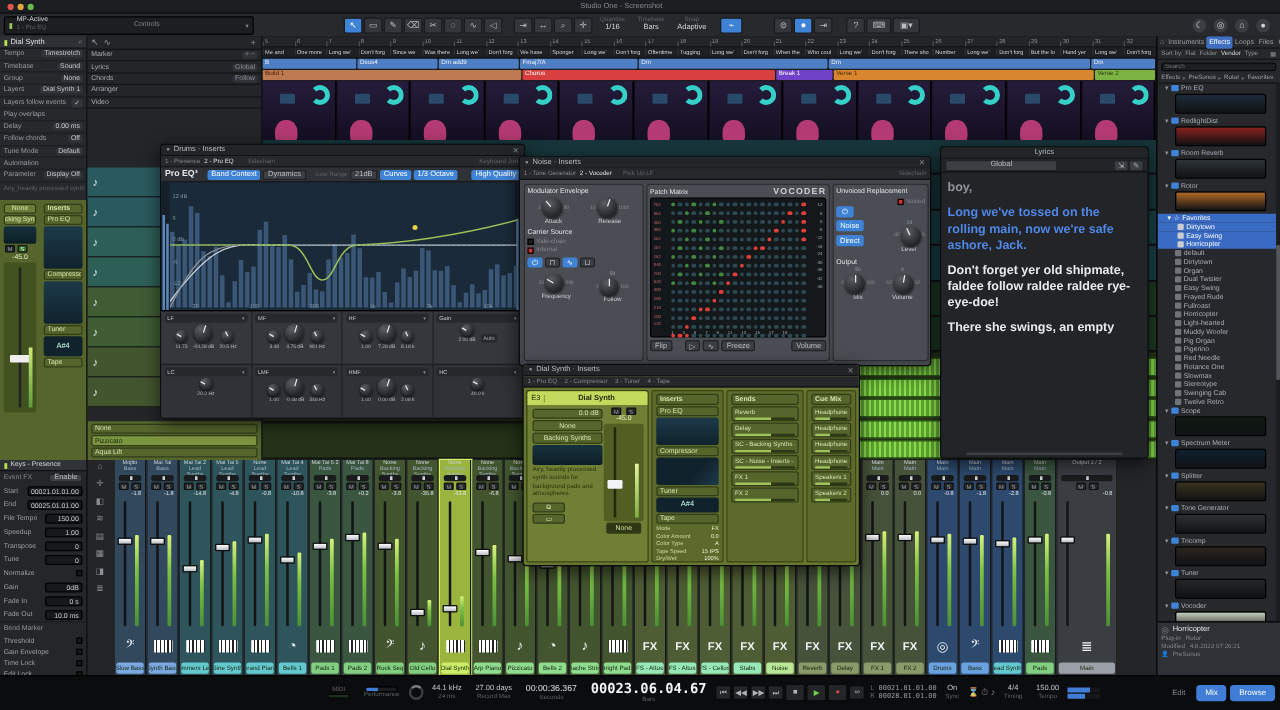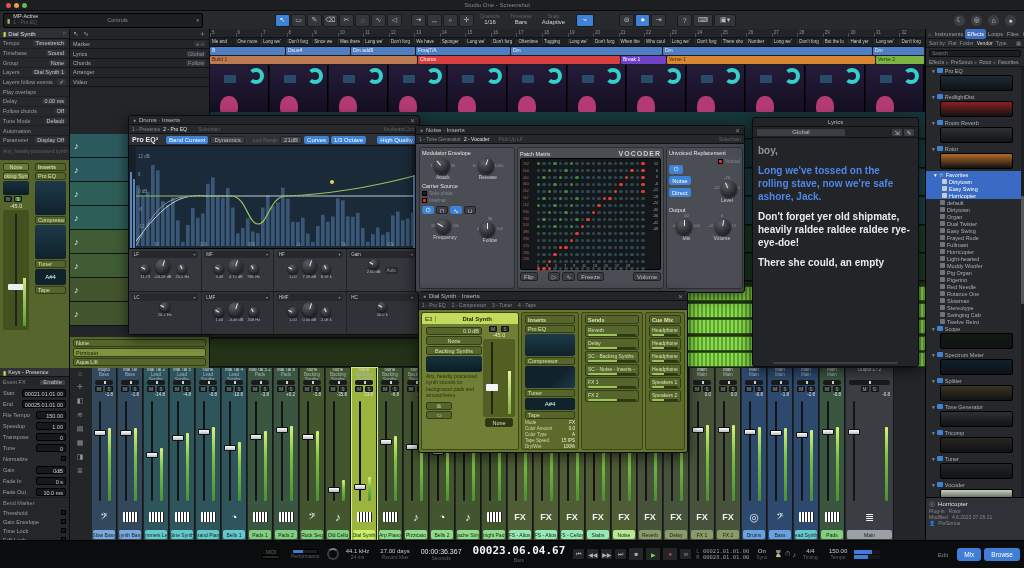--- a/index.html
+++ b/index.html
@@ -2155,23 +2155,23 @@
     <div class="winbar" style="justify-content:center">
       <span>Lyrics</span>
     </div>
     <div class="row" style="height:11px;padding:0 3px;border-bottom:1px solid #101112">
       <span class="chip t55" style="width:90px;justify-content:center">Global</span>
       <span class="chip t55" style="margin-left:auto;width:12px;justify-content:center">⇲</span>
       <span class="chip t55" style="width:12px;justify-content:center">✎</span>
     </div>
     <div id="lyrics-body" style="padding:6px 5px;font-size:10px;line-height:1.3;font-weight:bold">
         <div class="lyr-line" style="color: rgb(143, 149, 155);">boy,</div>
-        <div class="lyr-line" style="color: rgb(79, 135, 232);">Long we've tossed on the rolling stave, now we're safe ashore, Jack.</div>
-        <div class="lyr-line" style="color: rgb(232, 234, 236);">Don't forget yer old shipmate, heavily raldee raldee raldee rye-eye-doe!</div>
-        <div class="lyr-line" style="color: rgb(232, 234, 236);">There she could, an empty</div>
+        <div class="lyr-line" style="color: rgb(79, 135, 232);">Long we've tossed on the rolling main, now we're safe ashore, Jack.</div>
+        <div class="lyr-line" style="color: rgb(232, 234, 236);">Don't forget yer old shipmate, faldee follow raldee raldee rye-eye-doe!</div>
+        <div class="lyr-line" style="color: rgb(232, 234, 236);">There she swings, an empty</div>
       </div>
     <div style="position:absolute;bottom:2px;left:20px;right:20px;height:2px;background:#3a3d41;border-radius:1px"></div>
   </div>
 
   <div class="abs browser">
     <div class="row" style="height:10px;padding:0 2px;border-bottom:1px solid #141517">
       <span class="t6 dim">⌂</span>
       <div id="btabs" class="row" style="margin-left:1px">
           <span class="btab">Instruments</span>
           <span class="btab sel">Effects</span>

